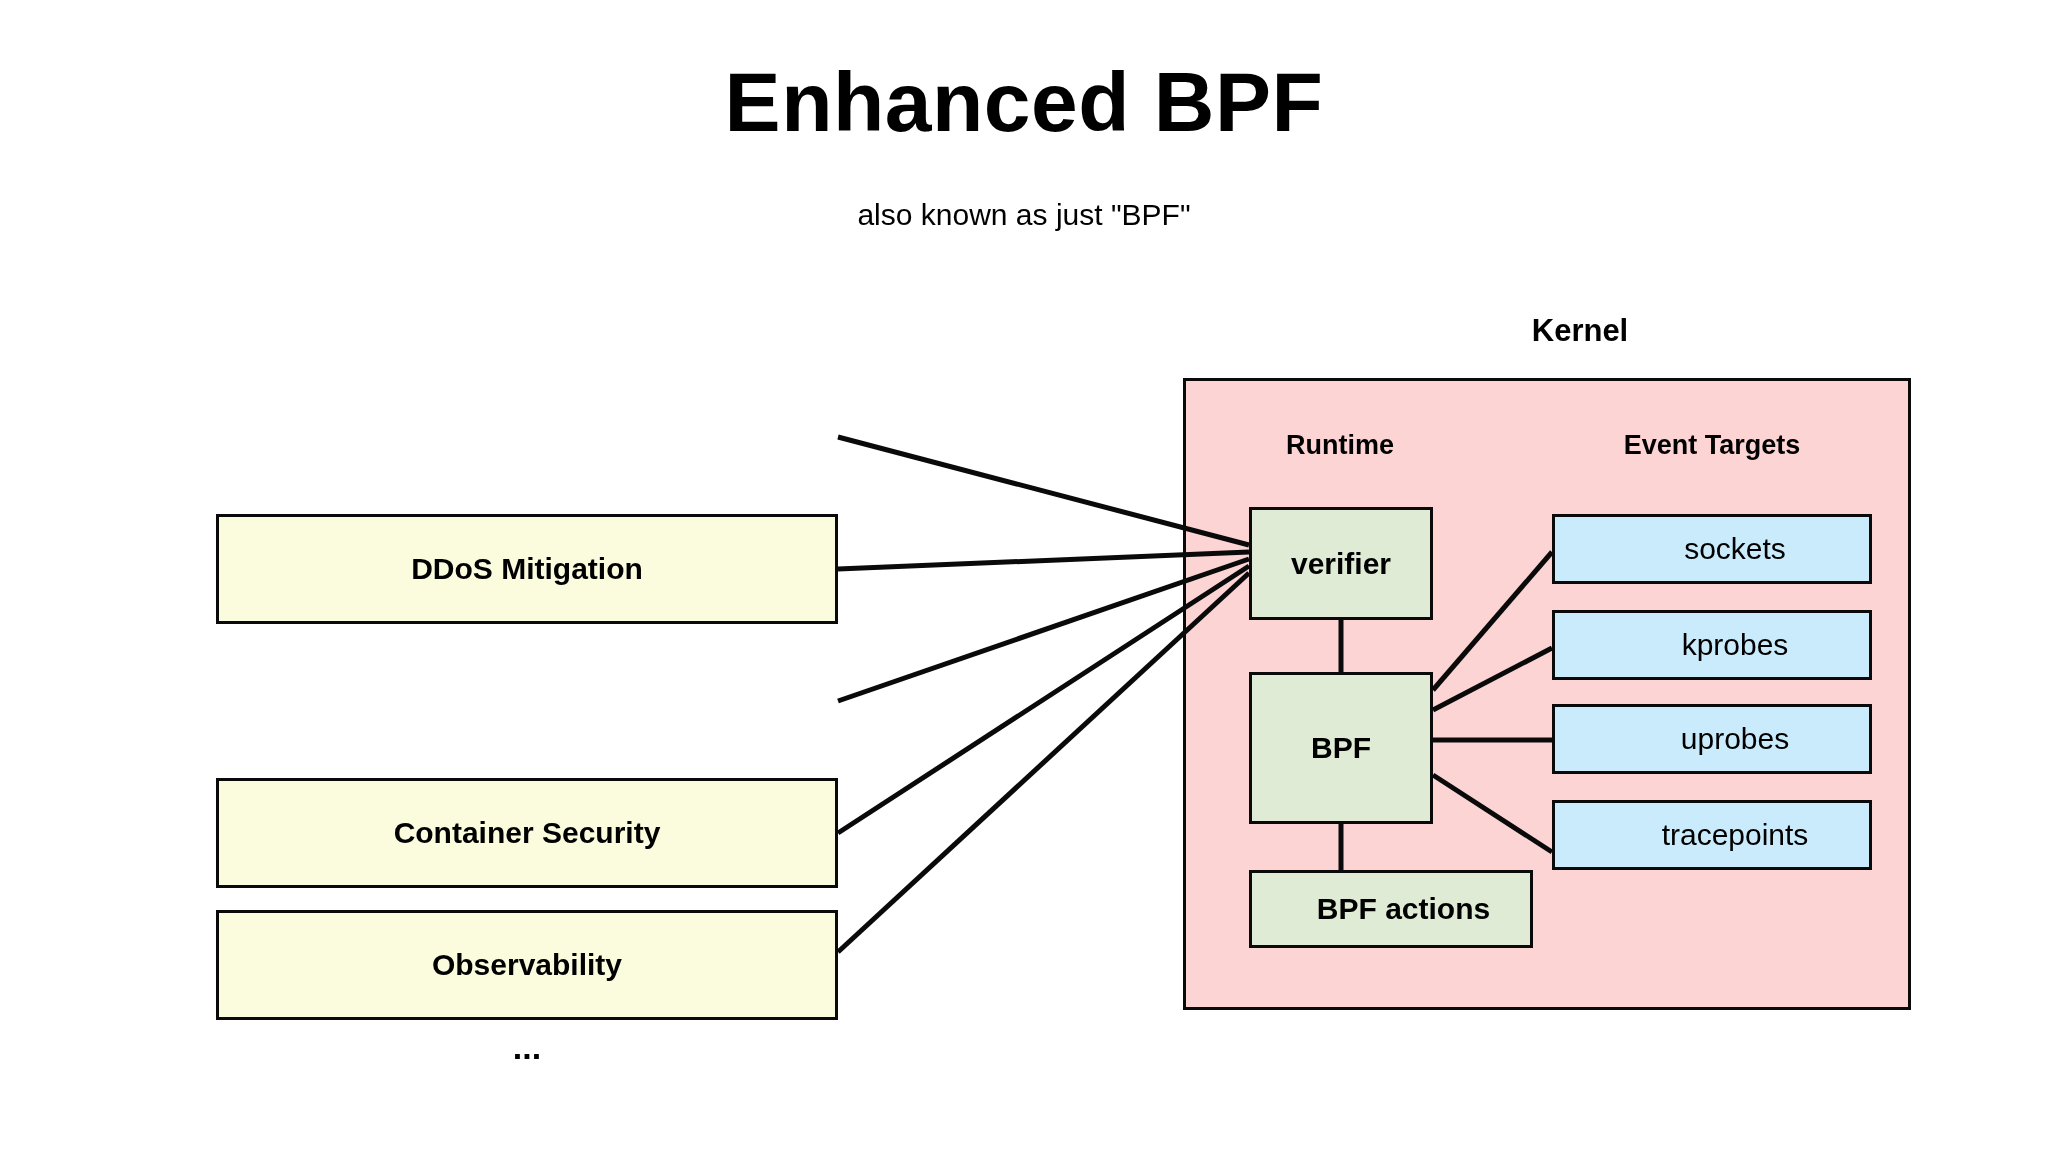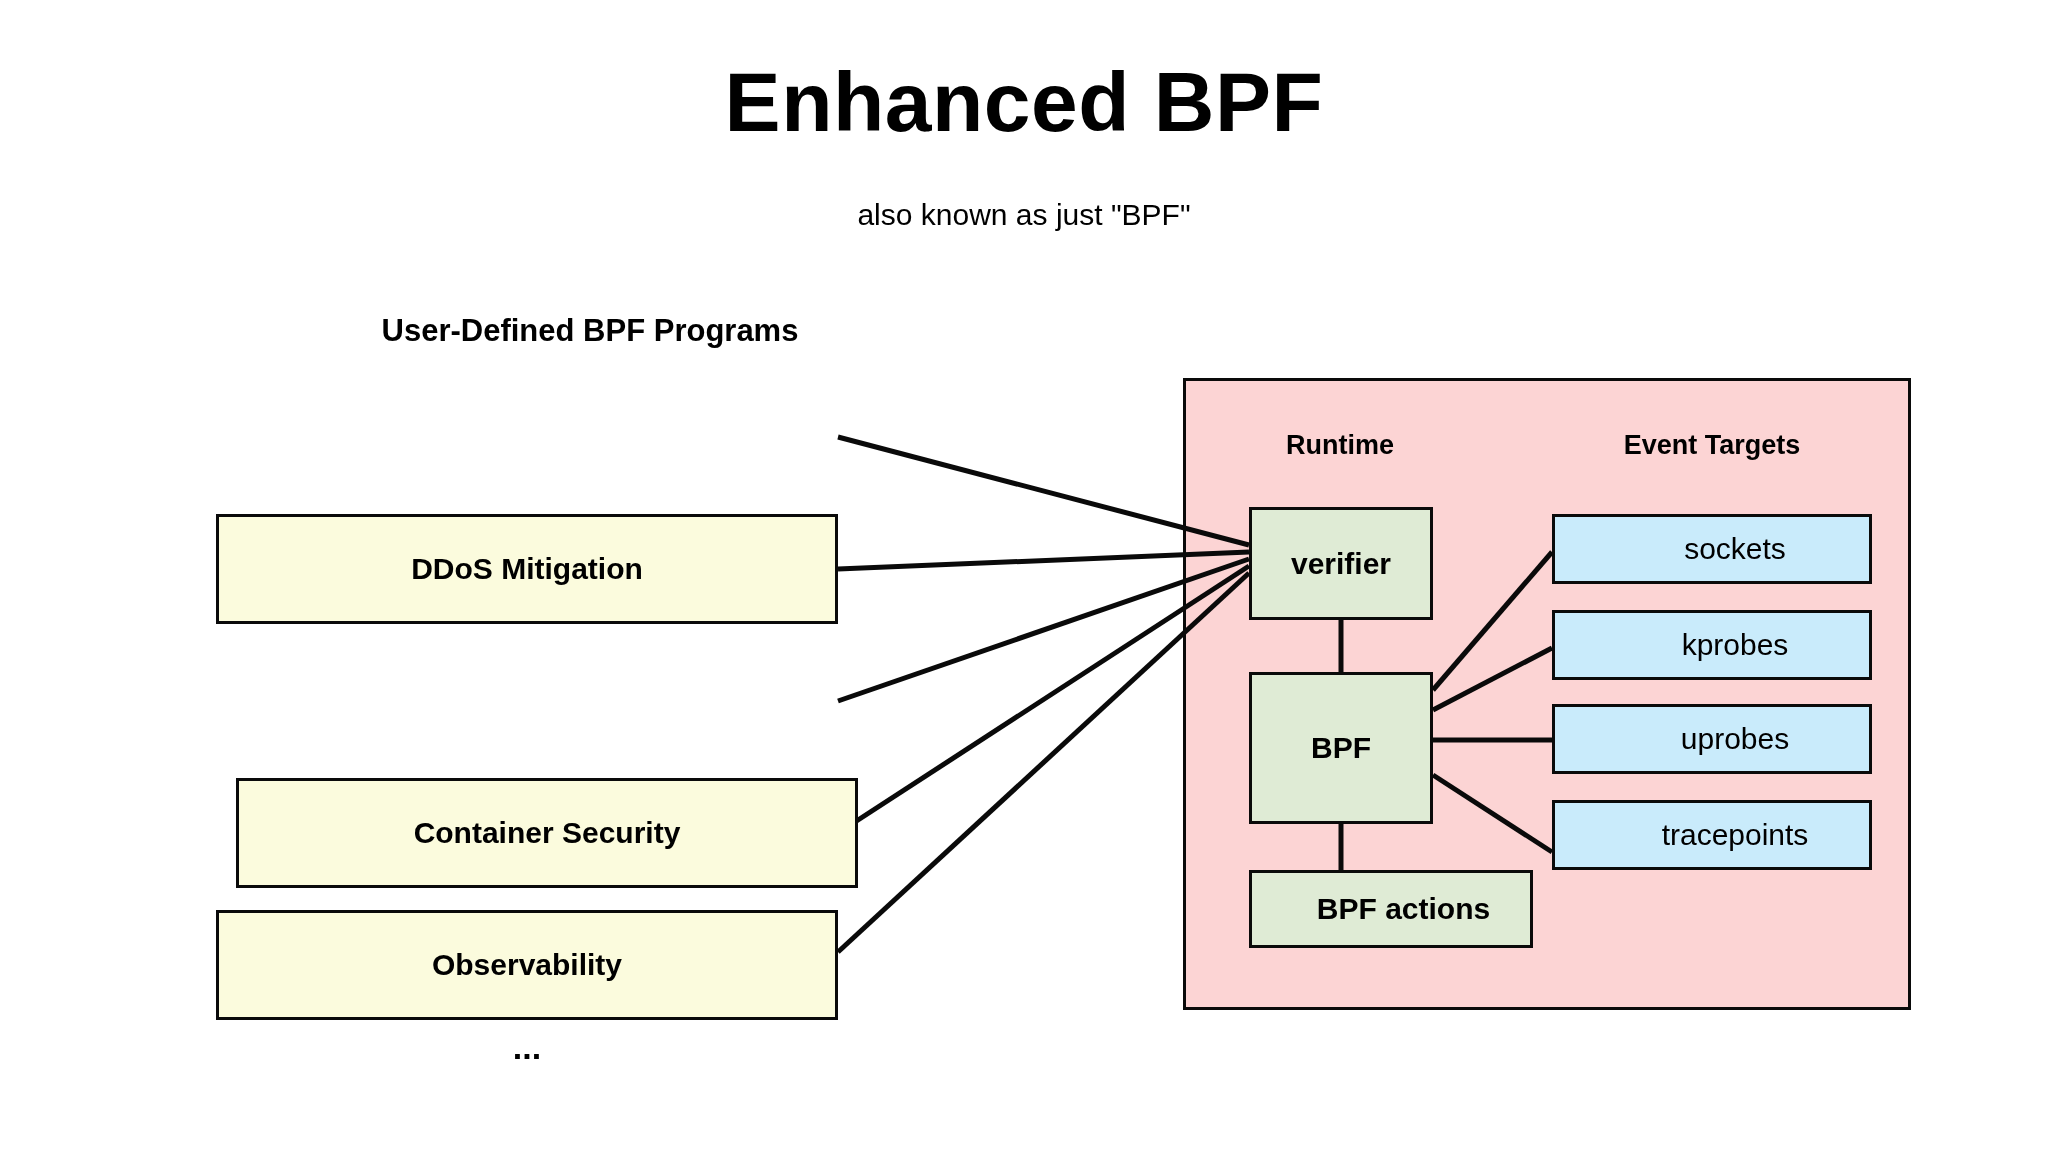--- a/index.html
+++ b/index.html
@@ -86,21 +86,21 @@
     left: 216px;
     width: 622px;
     height: 110px;
     background: #fbfbdd;
     font-size: 30px;
     font-weight: bold;
   }
   #prog-0 { top: 382px; }
   #prog-1 { top: 514px; }
   #prog-2 { top: 646px; }
-  #prog-3 { top: 778px; margin-left: 20px; }
+  #prog-3 { top: 778px; }
   #prog-4 { top: 910px; }
 
   #ellipsis {
     position: absolute;
     left: 216px;
     top: 1030px;
     width: 622px;
     text-align: center;
     font-size: 34px;
     font-weight: bold;
@@ -158,21 +158,21 @@
   #wires line { stroke: #0a0a0a; stroke-width: 5; }
 </style>
 </head>
 <body>
 
 <div id="stage">
 
   <div id="title">Enhanced BPF</div>
   <div id="subtitle">also known as just "BPF"</div>
 
-  <div class="col-head" id="head-user">User-Defined BPF Programs</div>
+  <div class="col-head" id="head-kernel">Kernel</div>
 
   <div id="kernel-panel"></div>
 
   <div class="sub-head" id="head-runtime">Runtime</div>
   <div class="sub-head" id="head-events">Event Targets</div>
 
   <svg id="wires" viewBox="0 0 2048 1153" xmlns="http://www.w3.org/2000/svg">
 
     <line x1="838" y1="437" x2="1249" y2="545"></line>
     <line x1="838" y1="569" x2="1249" y2="552"></line>

